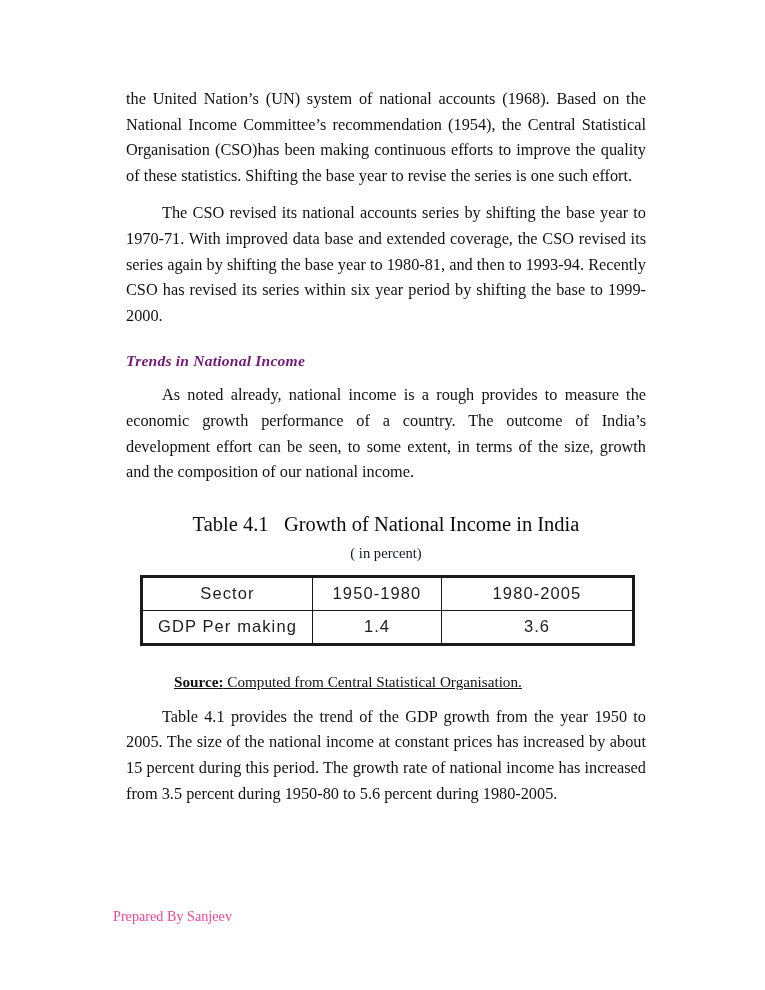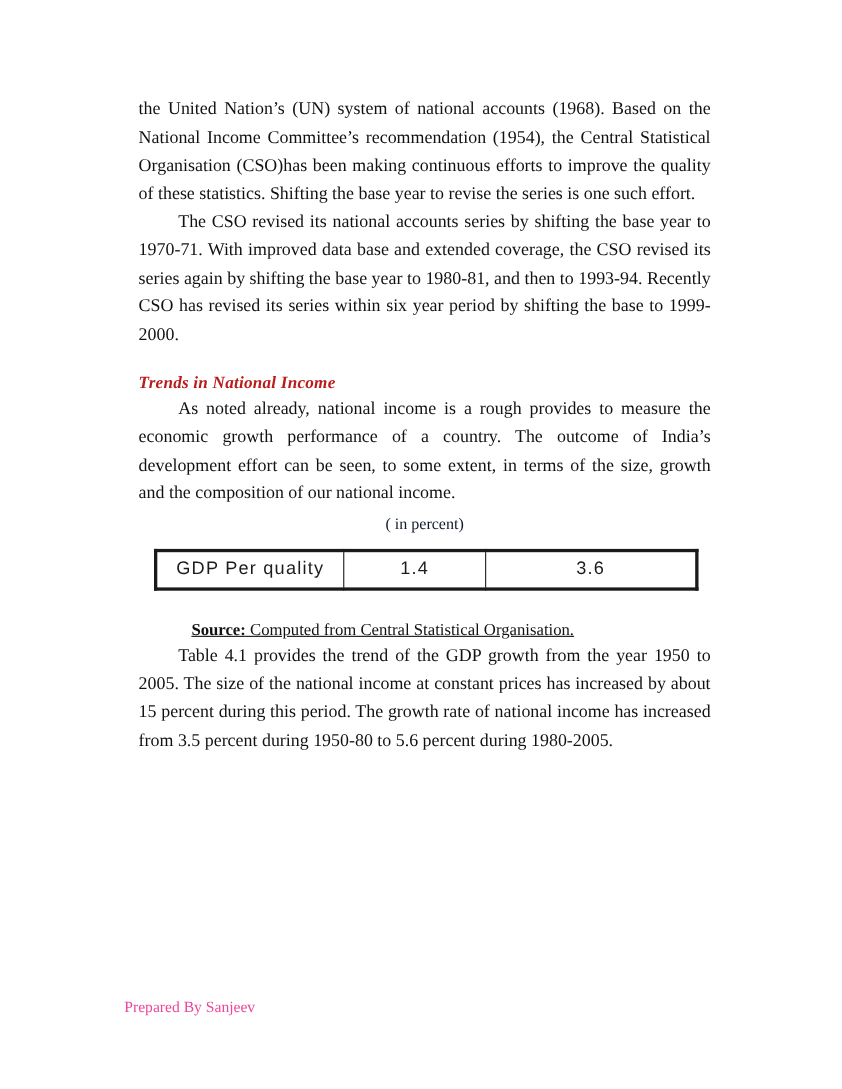--- a/index.html
+++ b/index.html
@@ -36,32 +36,33 @@
     margin: 0 0 0 0;
     font-size: 16.3px;
     line-height: 25.6px;
     text-align: justify;
     text-justify: inter-word;
     color: #111111;
   }
 
   p.body-text.indent {
     text-indent: 36px;
+    margin-top: 12px;
   }
 
   .gap-para { margin-top: 19px; }
 
   h3.section-heading {
     margin: 24px 0 0 0;
     font-size: 15.6px;
     font-weight: bold;
     font-style: italic;
     font-family: "Liberation Serif", "DejaVu Serif", serif;
     letter-spacing: 0.2px;
-    color: #b91c1c;
+    color: #701a75;
   }
 
   .table-title {
     margin-top: 26px;
     text-align: center;
     font-size: 20.5px;
     line-height: 26px;
     color: #0b0b0b;
     white-space: pre;
   }
@@ -135,33 +136,39 @@
   <div class="content">
 
     <p class="body-text">the United Nation’s (UN) system of national accounts (1968). Based on the National Income Committee’s recommendation (1954), the Central Statistical Organisation (CSO)has been making continuous efforts to improve the quality of these statistics. Shifting the base year to revise the series is one such effort.</p>
 
     <p class="body-text indent gap-para">The CSO revised its national accounts series by shifting the base year to 1970-71. With improved data base and extended coverage, the CSO revised its series again by shifting the base year to 1980-81, and then to 1993-94. Recently CSO has revised its series within six year period by shifting the base to 1999-2000.</p>
 
     <h3 class="section-heading">Trends in National Income</h3>
 
     <p class="body-text indent gap-para">As noted already, national income is a rough provides to measure the economic growth performance of a country. The outcome of India’s development effort can be seen, to some extent, in terms of the size, growth and the composition of our national income.</p>
 
+    <div class="table-title">Table 4.1   Growth of National Income in India</div>
 
     <div class="table-subtitle">( in percent)</div>
 
     <div class="table-wrap">
       <table class="data-table">
         <colgroup>
           <col class="c1">
             <col class="c2">
             <col class="c3">
         </colgroup>
         <tbody>
           <tr>
-            <td>GDP Per quality</td>
+            <td>Sector</td>
+            <td>1950-1980</td>
+            <td>1980-2005</td>
+          </tr>
+          <tr>
+            <td>GDP Per making</td>
             <td>1.4</td>
             <td>3.6</td>
           </tr>
         </tbody>
       </table>
     </div>
 
     <div class="source-line">
       <span class="lbl">Source:</span><span> Computed from Central Statistical Organisation.</span>
     </div>

